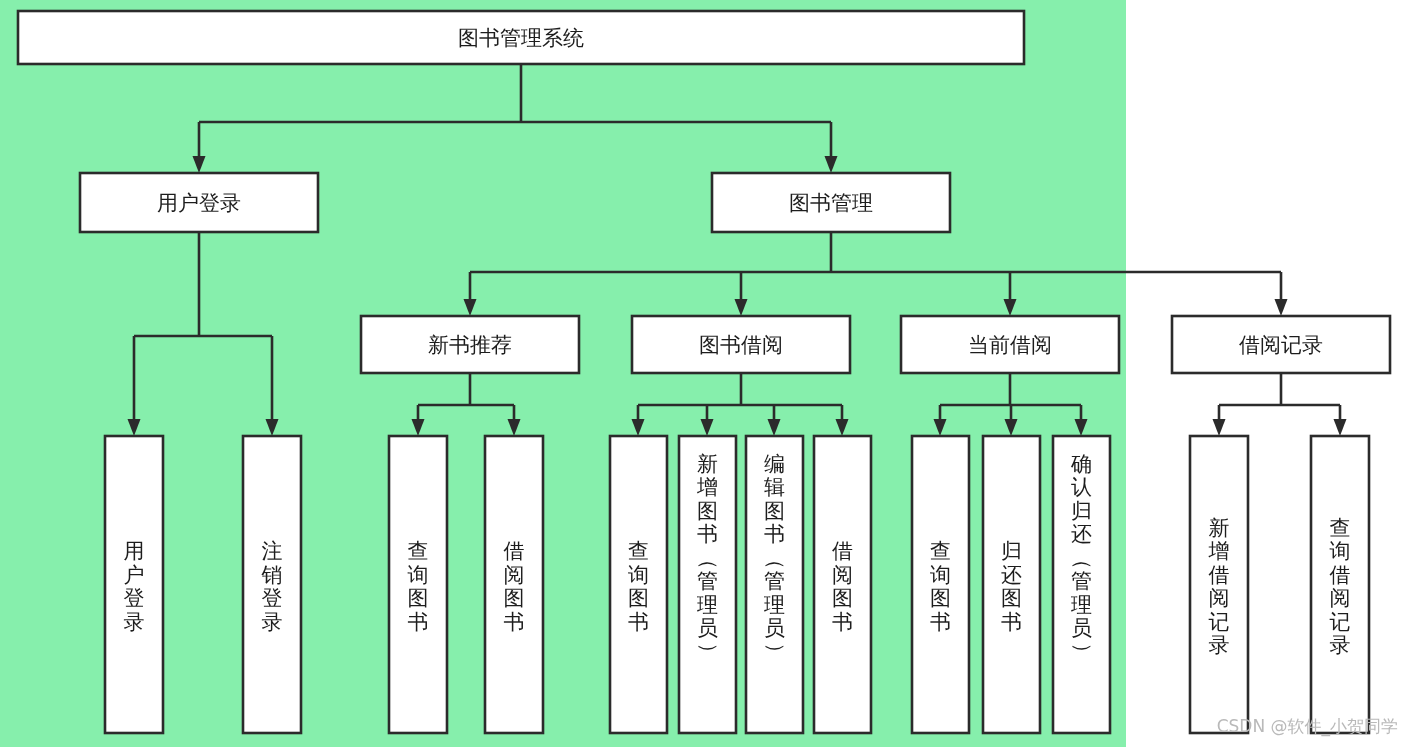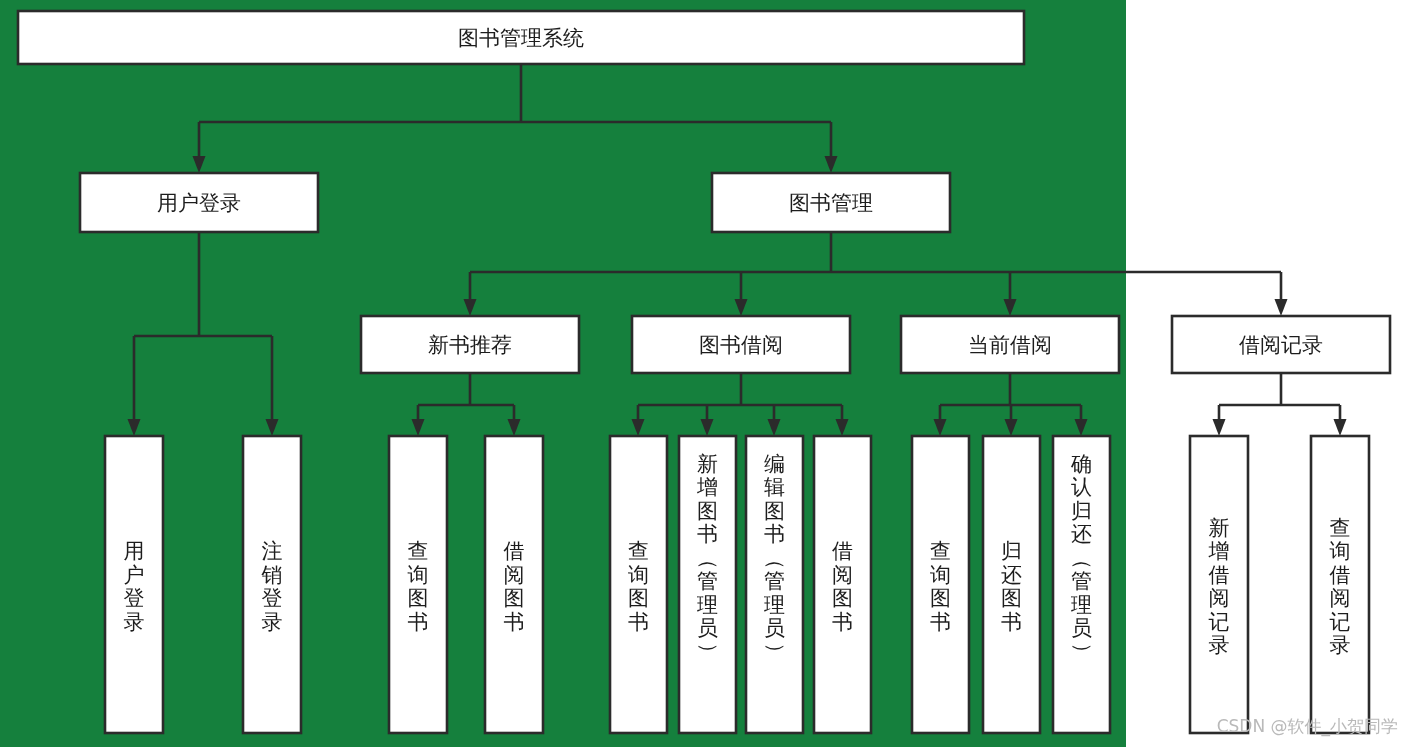--- a/index.html
+++ b/index.html
@@ -11,21 +11,21 @@
   body {
     width: 1405px;
     height: 747px;
     font-family: "DejaVu Sans", "Liberation Sans", sans-serif;
     overflow: hidden;
   }
   #diagram-root {
     position: relative;
     width: 1126px;
     height: 747px;
-    background: #15803d;
+    background: #86efac;
   }
   svg.diagram-canvas {
     position: absolute;
     top: 0;
     left: 0;
     width: 1405px;
     height: 747px;
     display: block;
   }
   .node-rect {

